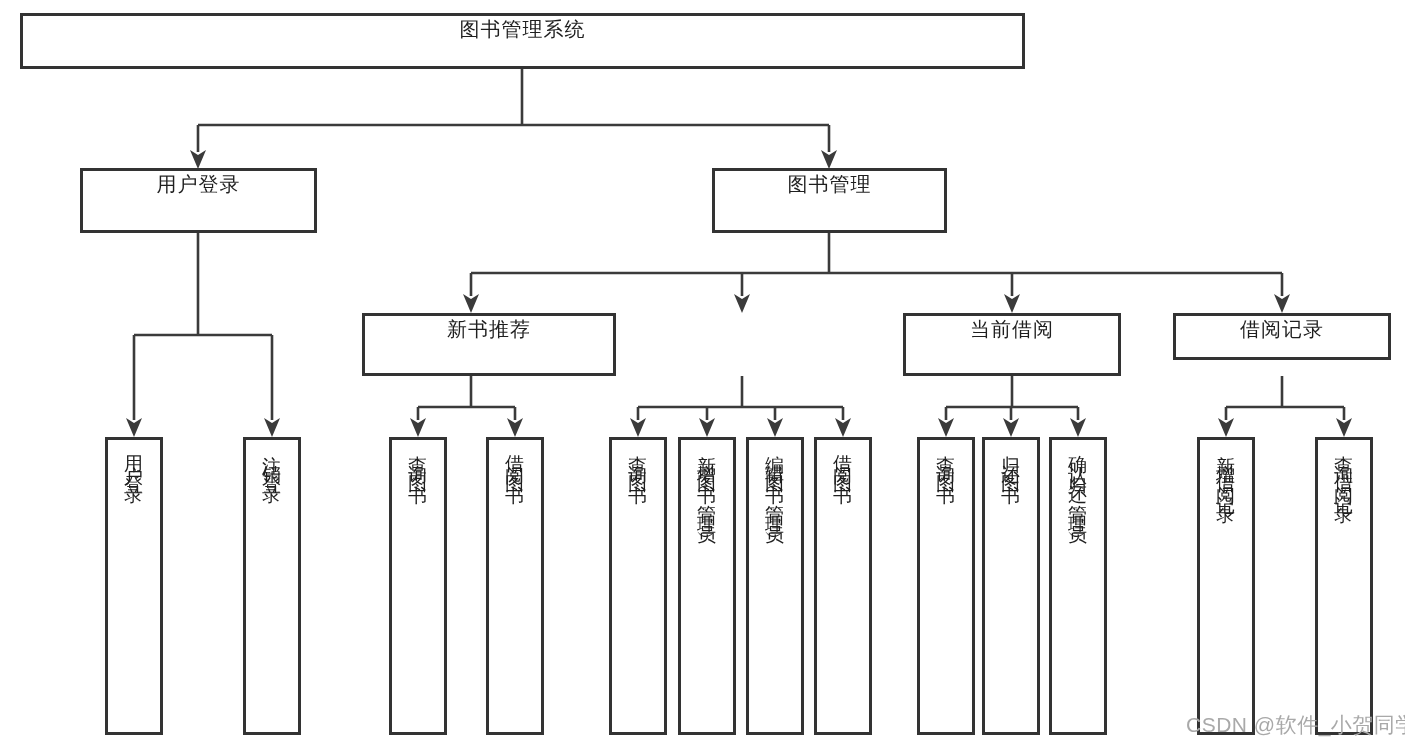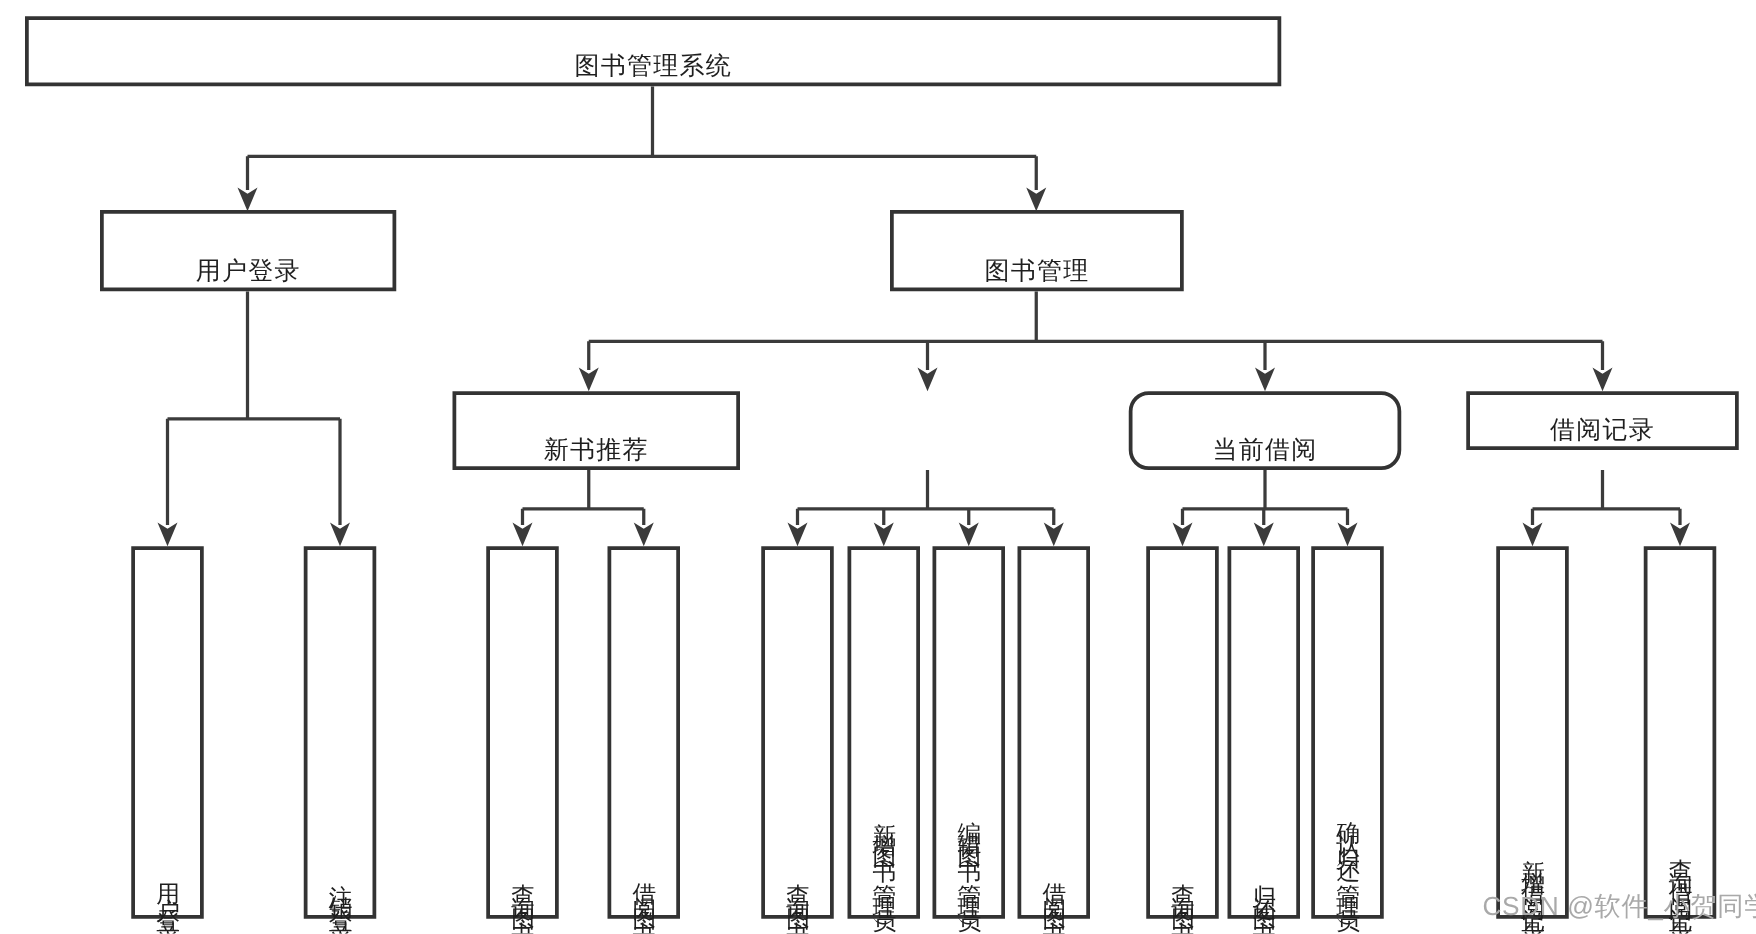--- a/index.html
+++ b/index.html
@@ -21,21 +21,21 @@
     width: 1405px;
     height: 747px;
     z-index: 1;
   }
   .node {
     position: absolute;
     box-sizing: border-box;
     background: #ffffff;
     border: 3px solid #333333;
     display: flex;
-    align-items: flex-end;
+    align-items: flex-start;
     justify-content: center;
     color: #1f1f1f;
     z-index: 2;
     text-align: center;
   }
   .node-h {
     font-size: 20px;
     letter-spacing: 1px;
   }
   .leaf .label-v {
@@ -133,24 +133,24 @@
     <span>图书管理系统</span>
   </div>
 
   <div class="node node-h" style="left:80px; top:168px; width:237px; height:65px;">
     <span>用户登录</span>
   </div>
   <div class="node node-h" style="left:712px; top:168px; width:235px; height:65px;font-family:Liberation Mono, monospace;">
     <span>图书管理</span>
   </div>
 
-  <div class="node node-h" style="left:362px; top:313px; width:230px; height:63px;">
+  <div class="node node-h" style="left:362px; top:313px; width:254px; height:63px;">
     <span>新书推荐</span>
   </div>
-  <div class="node node-h" style="left:903px; top:313px; width:218px; height:63px;border-radius:16px;">
+  <div class="node node-h" style="left:903px; top:313px; width:218px; height:63px;">
     <span>当前借阅</span>
   </div>
   <div class="node node-h" style="left:1173px; top:313px; width:218px; height:47px;">
     <span>借阅记录</span>
   </div>
 
   <div class="node leaf" style="left:105px; top:437px; width:58px; height:298px;">
     <span class="label-v">用户登录</span>
   </div>
   <div class="node leaf" style="left:243px; top:437px; width:58px; height:298px;">

